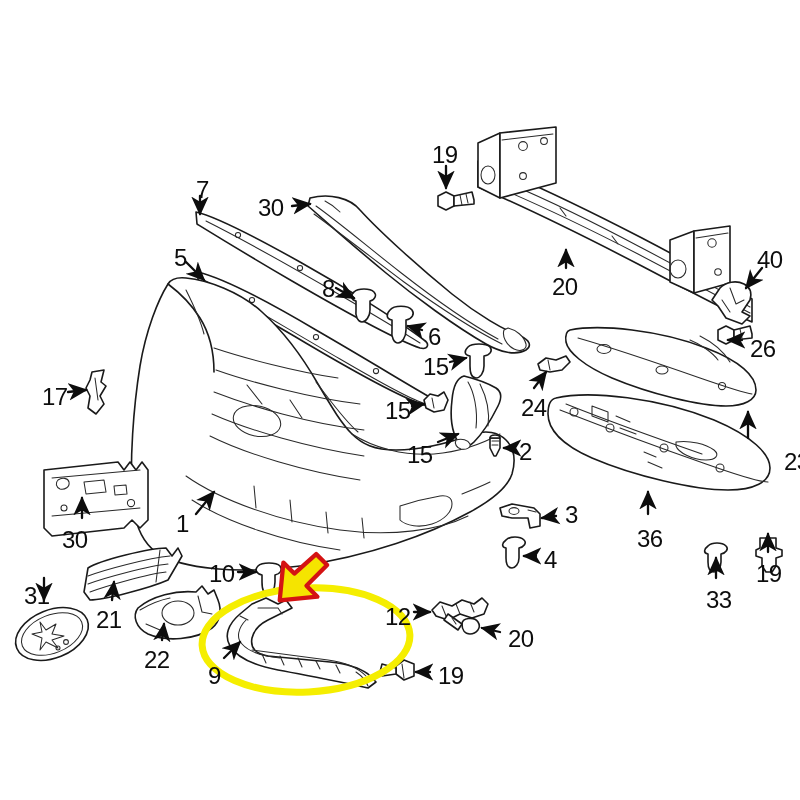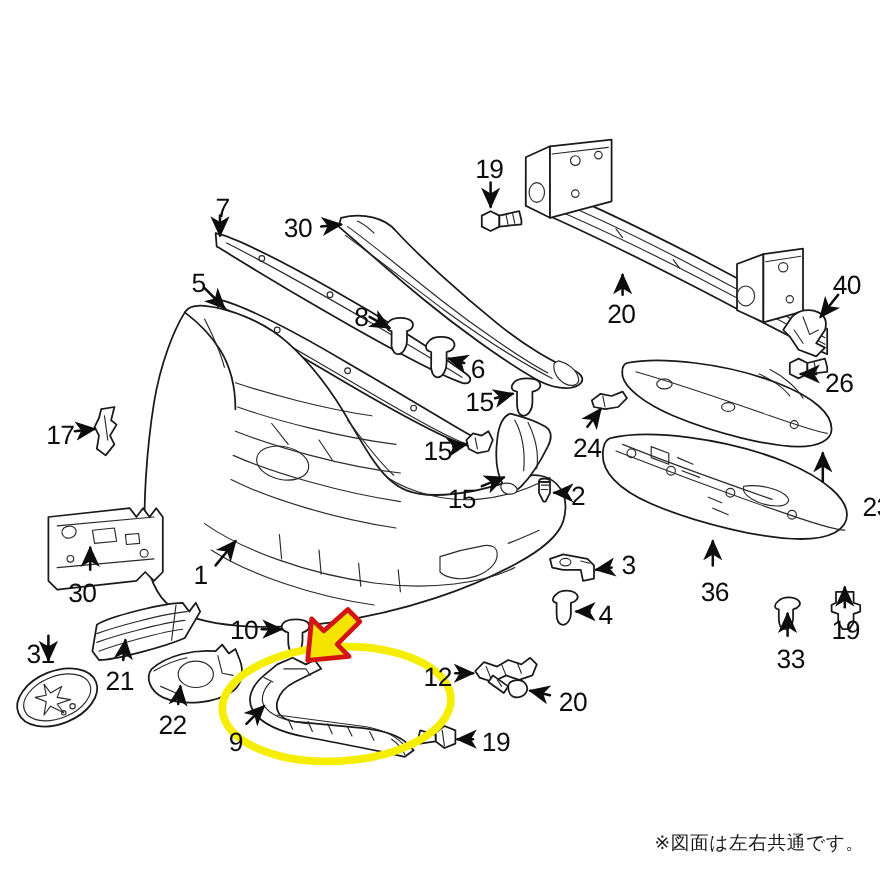--- a/index.html
+++ b/index.html
@@ -432,15 +432,14 @@
 <div class="lbl" style="left:784px;top:450px">23</div>
 <div class="lbl" style="left:521px;top:396px">24</div>
 <div class="lbl" style="left:757px;top:248px">40</div>
 <div class="lbl" style="left:750px;top:337px">26</div>
 <div class="lbl" style="left:637px;top:527px">36</div>
 <div class="lbl" style="left:706px;top:588px">33</div>
 <div class="lbl" style="left:756px;top:562px">19</div>
 <div class="lbl" style="left:62px;top:528px">30</div>
 <div class="lbl" style="left:24px;top:584px">31</div>
 
-<div class="note">※図面は左右共通です。</div>
 
 </div>
 
 </body></html>

